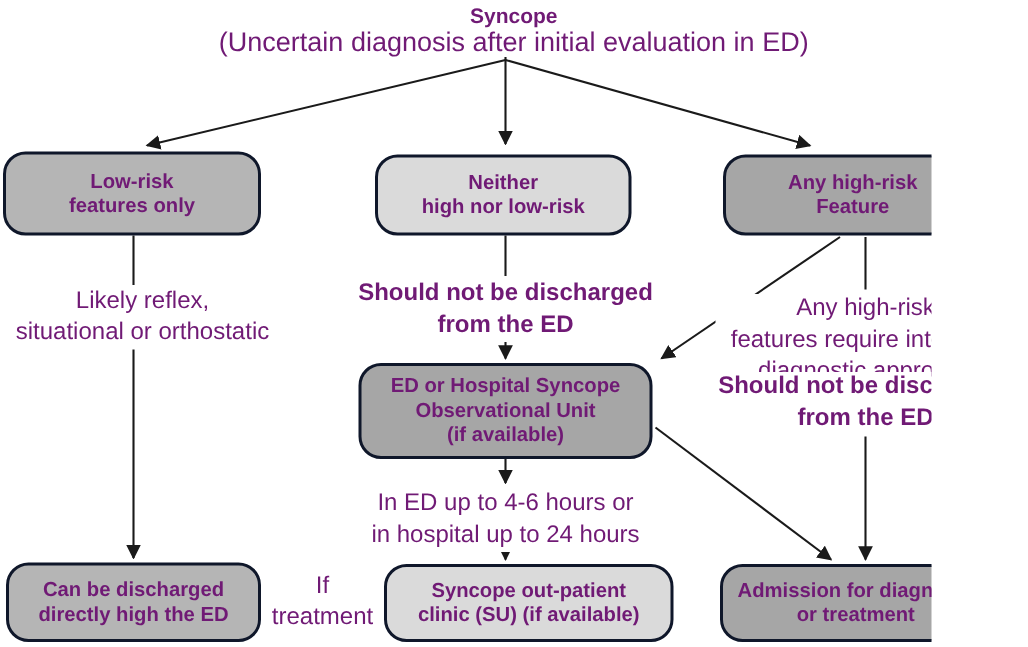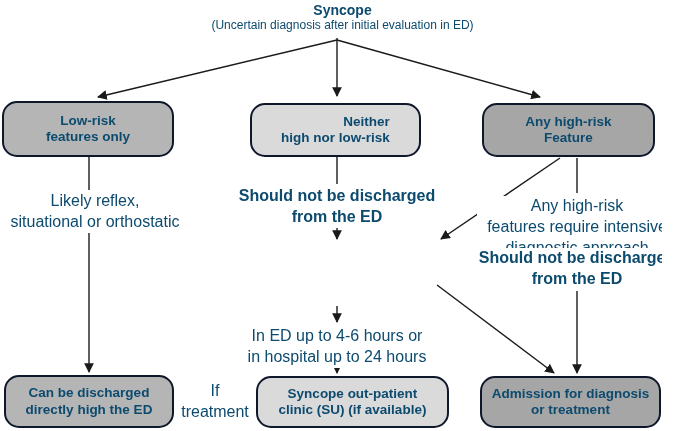--- a/index.html
+++ b/index.html
@@ -1,35 +1,35 @@
 <!DOCTYPE html>
 <html><head>
 <meta charset="utf-8">
 <style>
   html,body{margin:0;padding:0;background:#ffffff;}
   .canvas{
     position:relative;width:621px;height:431px;background:#ffffff;
-    font-family:"Liberation Sans","DejaVu Sans",sans-serif;color:#0c4a6e;overflow:hidden;padding-left:41px;
+    font-family:"Liberation Sans","DejaVu Sans",sans-serif;color:#701a75;overflow:hidden;
   }
   .connectors{position:absolute;left:0;top:0;width:685px;height:431px;}
   .box{
     position:absolute;box-sizing:border-box;border:2px solid #0f172a;border-radius:15px;
     display:flex;align-items:center;justify-content:center;text-align:center;
     font-weight:bold;font-size:13.5px;line-height:1.22;white-space:pre-line;
   }
   .fill-medium{background:#b5b5b5;}
   .fill-light{background:#dadada;}
   .fill-dark{background:#a6a6a6;}
   .note{
     position:absolute;text-align:center;font-size:16px;line-height:1.3;
     white-space:pre-line;background:#ffffff;
   }
   .bold{font-weight:bold;}
   .title{position:absolute;left:0;top:2px;width:685px;text-align:center;font-weight:bold;font-size:14px;}
-  .subtitle{position:absolute;left:0;top:18px;width:685px;text-align:center;font-size:12px;}
+  .subtitle{position:absolute;left:0;top:18px;width:685px;text-align:center;font-size:18px;}
 </style>
 </head>
 <body>
 
 <div class="canvas">
 
   <svg class="connectors" viewBox="0 0 685 431" xmlns="http://www.w3.org/2000/svg">
     <defs>
       <marker id="arrow" viewBox="0 0 10 10" refX="9" refY="5" markerWidth="7" markerHeight="7" orient="auto-start-reverse">
         <path d="M0,0 L10,5 L0,10 z" fill="#1a1a1a"></path>
@@ -51,35 +51,38 @@
       <path d="M437,285 L554,373" marker-end="url(#arrow)"></path>
       <path d="M176,401 L253,401" marker-end="url(#arrow)"></path>
     </g>
   </svg>
 
   <div class="title">Syncope</div>
   <div class="subtitle">(Uncertain diagnosis after initial evaluation in ED)</div>
 
   <div class="box fill-medium" style="left:2px;top:101px;width:172px;height:56px;">Low-risk
 features only</div>
-  <div class="box fill-light" style="left:250px;top:103px;width:171px;height:54px;text-align:right;">Neither
+  <div class="box fill-light" style="left:250px;top:103px;width:171px;height:54px;">Neither
 high nor low-risk</div>
   <div class="box fill-dark" style="left:482px;top:103px;width:173px;height:54px;">Any high-risk
 Feature</div>
 
   <div class="note" style="left:1px;top:191px;width:188px;">Likely reflex,
 situational or orthostatic</div>
   <div class="note bold" style="left:237px;top:186px;width:200px;">Should not be discharged
 from the ED</div>
   <div class="note" style="left:477px;top:196px;width:200px;">Any high-risk
 features require intensive
 diagnostic approach</div>
   <div class="note bold" style="left:470px;top:248px;width:214px;">Should not be discharged
 from the ED</div>
 
+  <div class="box fill-dark" style="left:239px;top:242px;width:196px;height:64px;">ED or Hospital Syncope
+Observational Unit
+(if available)</div>
 
   <div class="note" style="left:237px;top:326px;width:200px;">In ED up to 4-6 hours or
 in hospital up to 24 hours</div>
 
   <div class="note" style="left:176px;top:381px;width:78px;">If treatment</div>
 
   <div class="box fill-medium" style="left:4px;top:375px;width:170px;height:53px;">Can be discharged
 directly high the ED</div>
   <div class="box fill-light" style="left:256px;top:376px;width:193px;height:52px;">Syncope out-patient
 clinic (SU) (if available)</div>

